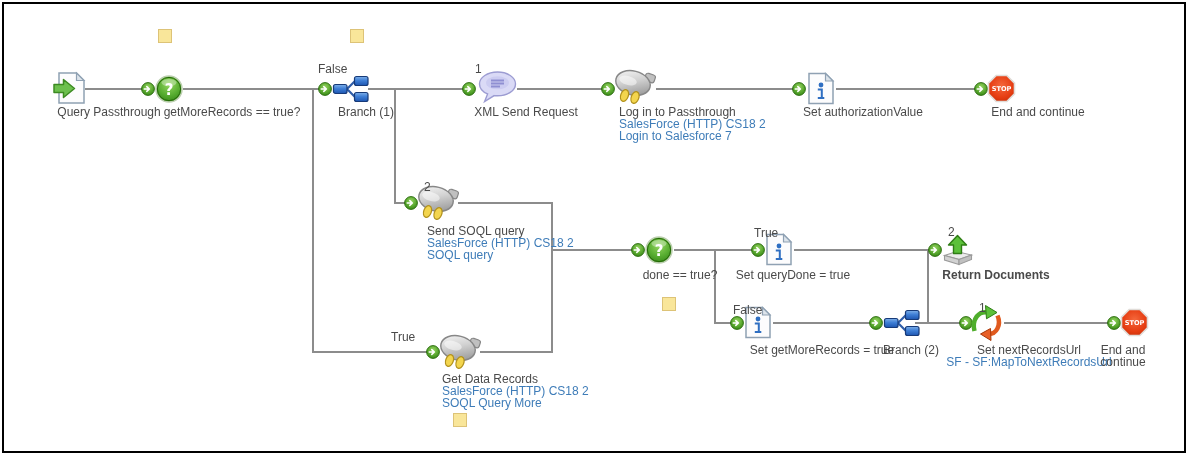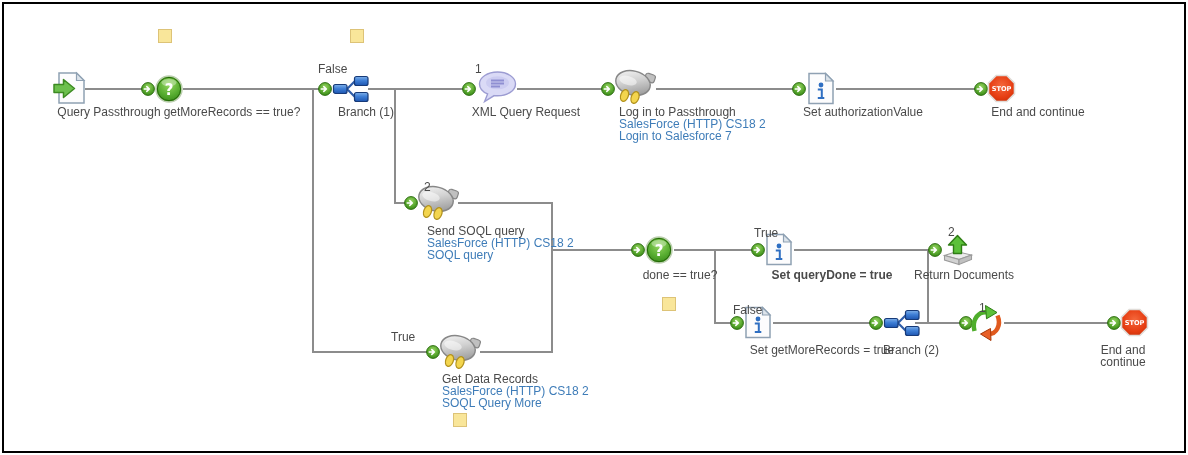--- a/index.html
+++ b/index.html
@@ -446,52 +446,56 @@
     <div class="label centered" style="left: 109px; top: 106px;">
       <div class="ln">Query Passthrough</div>
     </div>
     <div class="label centered" style="left: 232px; top: 106px;">
       <div class="ln">getMoreRecords == true?</div>
     </div>
     <div class="label centered" style="left: 366px; top: 106px;">
       <div class="ln">Branch (1)</div>
     </div>
     <div class="label centered" style="left: 526px; top: 106px;">
-      <div class="ln">XML Query Request</div>
+      <div class="ln">XML Send Request</div>
     </div>
     <div class="label" style="left: 619px; top: 106px;">
       <div class="ln">Log in to Passthrough</div>
       <div class="ln link">SalesForce (HTTP) CS18 2</div>
       <div class="ln link">Login to Salesforce 7</div>
     </div>
     <div class="label centered" style="left: 863px; top: 106px; text-align: center;">
       <div class="ln">Set authorizationValue</div>
     </div>
     <div class="label centered" style="left: 1038px; top: 106px;">
       <div class="ln">End and continue</div>
     </div>
     <div class="label" style="left: 427px; top: 225px;">
       <div class="ln">Send SOQL query</div>
       <div class="ln link">SalesForce (HTTP) CS18 2</div>
       <div class="ln link">SOQL query</div>
     </div>
     <div class="label centered" style="left: 680px; top: 269px;">
       <div class="ln">done == true?</div>
     </div>
-    <div class="label centered" style="left: 832px; top: 269px; font-weight: bold;">
+    <div class="label centered" style="left: 793px; top: 269px;">
       <div class="ln">Set queryDone = true</div>
     </div>
-    <div class="label centered" style="left: 964px; top: 269px;">
+    <div class="label centered" style="left: 996px; top: 269px; font-weight: bold;">
       <div class="ln">Return Documents</div>
     </div>
     <div class="label centered" style="left: 822px; top: 344px;">
       <div class="ln">Set getMoreRecords = true</div>
     </div>
     <div class="label centered" style="left: 911px; top: 344px;">
       <div class="ln">Branch (2)</div>
+    </div>
+    <div class="label centered" style="left: 1029px; top: 344px;">
+      <div class="ln">Set nextRecordsUrl</div>
+      <div class="ln link">SF - SF:MapToNextRecordsUrl</div>
     </div>
     <div class="label centered" style="left: 1123px; top: 344px;">
       <div class="ln">End and</div>
       <div class="ln">continue</div>
     </div>
     <div class="label" style="left: 442px; top: 373px;">
       <div class="ln">Get Data Records</div>
       <div class="ln link">SalesForce (HTTP) CS18 2</div>
       <div class="ln link">SOQL Query More</div>
     </div>

